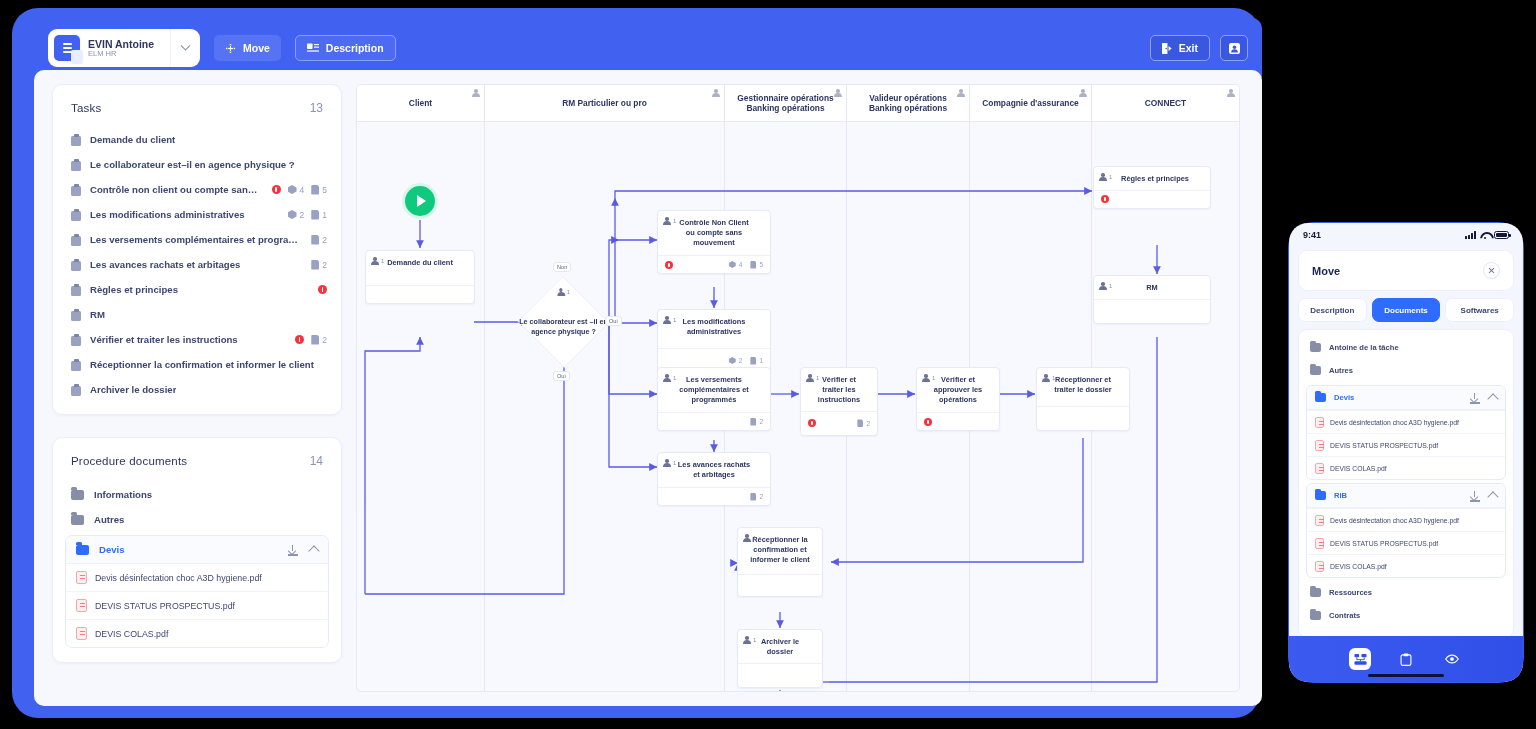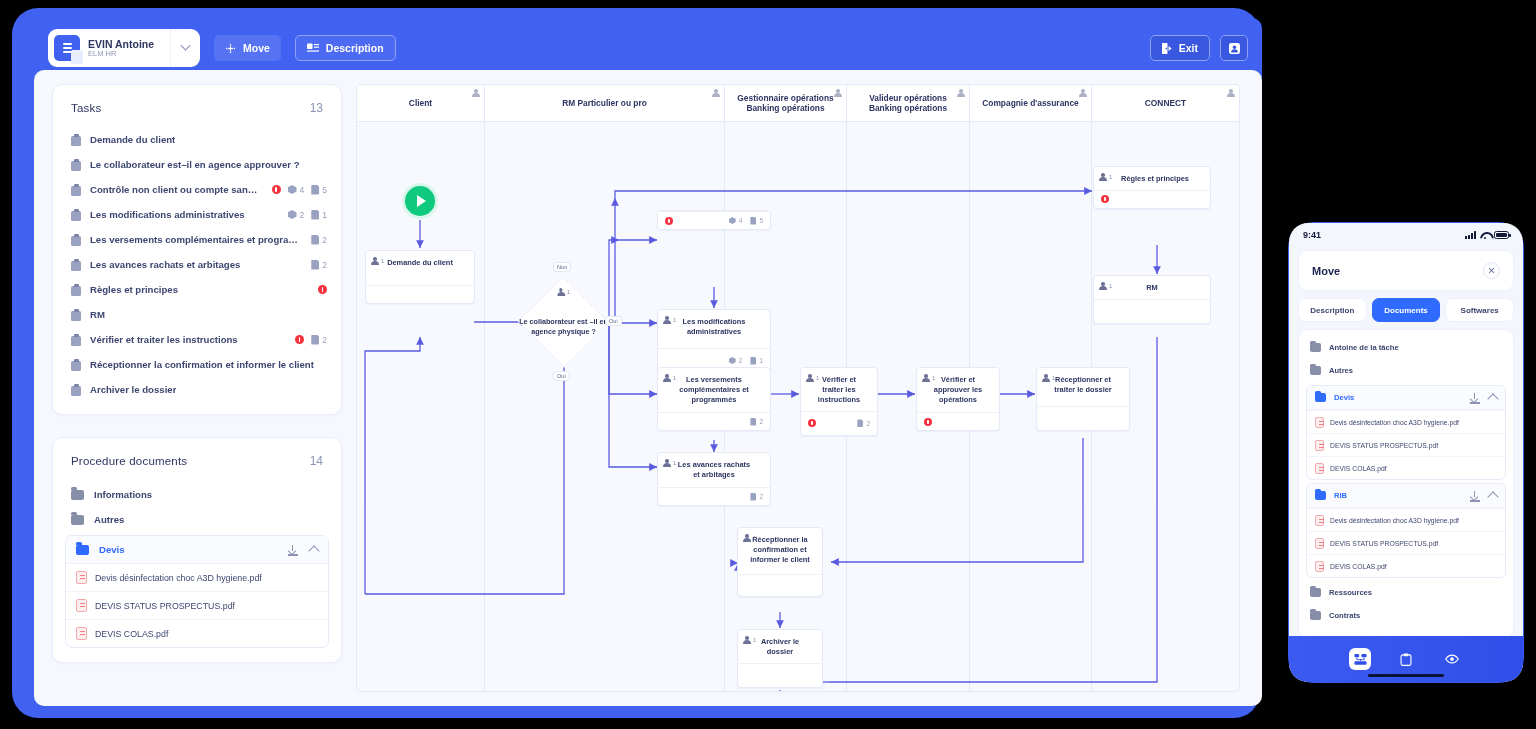--- a/index.html
+++ b/index.html
@@ -321,21 +321,21 @@
             <div class="card-count">13</div>
           </div>
           <div class="task-list" id="task-list">
               <div class="task-row">
                 <span class="ico-clip"></span>
                 <span class="task-label">Demande du client</span>
                 <span class="task-meta"></span>
               </div>
               <div class="task-row">
                 <span class="ico-clip"></span>
-                <span class="task-label">Le collaborateur est–il en agence approuver ?</span>
+                <span class="task-label">Le collaborateur est–il en agence physique ?</span>
                 <span class="task-meta"></span>
               </div>
               <div class="task-row">
                 <span class="ico-clip"></span>
                 <span class="task-label">Contrôle non client ou compte sans mouvem...</span>
                 <span class="task-meta">
                   <span class="dot-alert"></span>
                   <span class="m-item">
                     <span class="ico-cube"></span>
                     <span>4</span>
@@ -574,20 +574,27 @@
               <span class="person" style="width:8px;height:8px;"></span>
               <span>1</span>
             </div>
             <div class="dlabel" style="padding-top:10px;">Le collaborateur est –il en agence physique ?</div>
           </div>
           <div class="edge-lbl" style="left:196px;top:140px;">Non</div>
           <div class="edge-lbl" style="left:248px;top:194px;">Oui</div>
           <div class="edge-lbl" style="left:196px;top:249px;">Oui</div>
 
           <div class="node" style="left:300px;top:88px;width:114px;">
+            <div class="n-top" style="min-height:44px;">
+              <span class="n-assign">
+                <span class="person" style="width:8px;height:8px;"></span>
+                <span>1</span>
+              </span>
+              <div class="n-title">Contrôle Non Client ou compte sans mouvement</div>
+            </div>
             <div class="n-bottom">
               <span class="dot-alert"></span>
               <div class="right">
                 <span class="m-item">
                     <span class="ico-cube"></span>
                     <span>4</span>
                   </span>
                 <span class="m-item">
                     <span class="ico-doc"></span>
                     <span>5</span>

